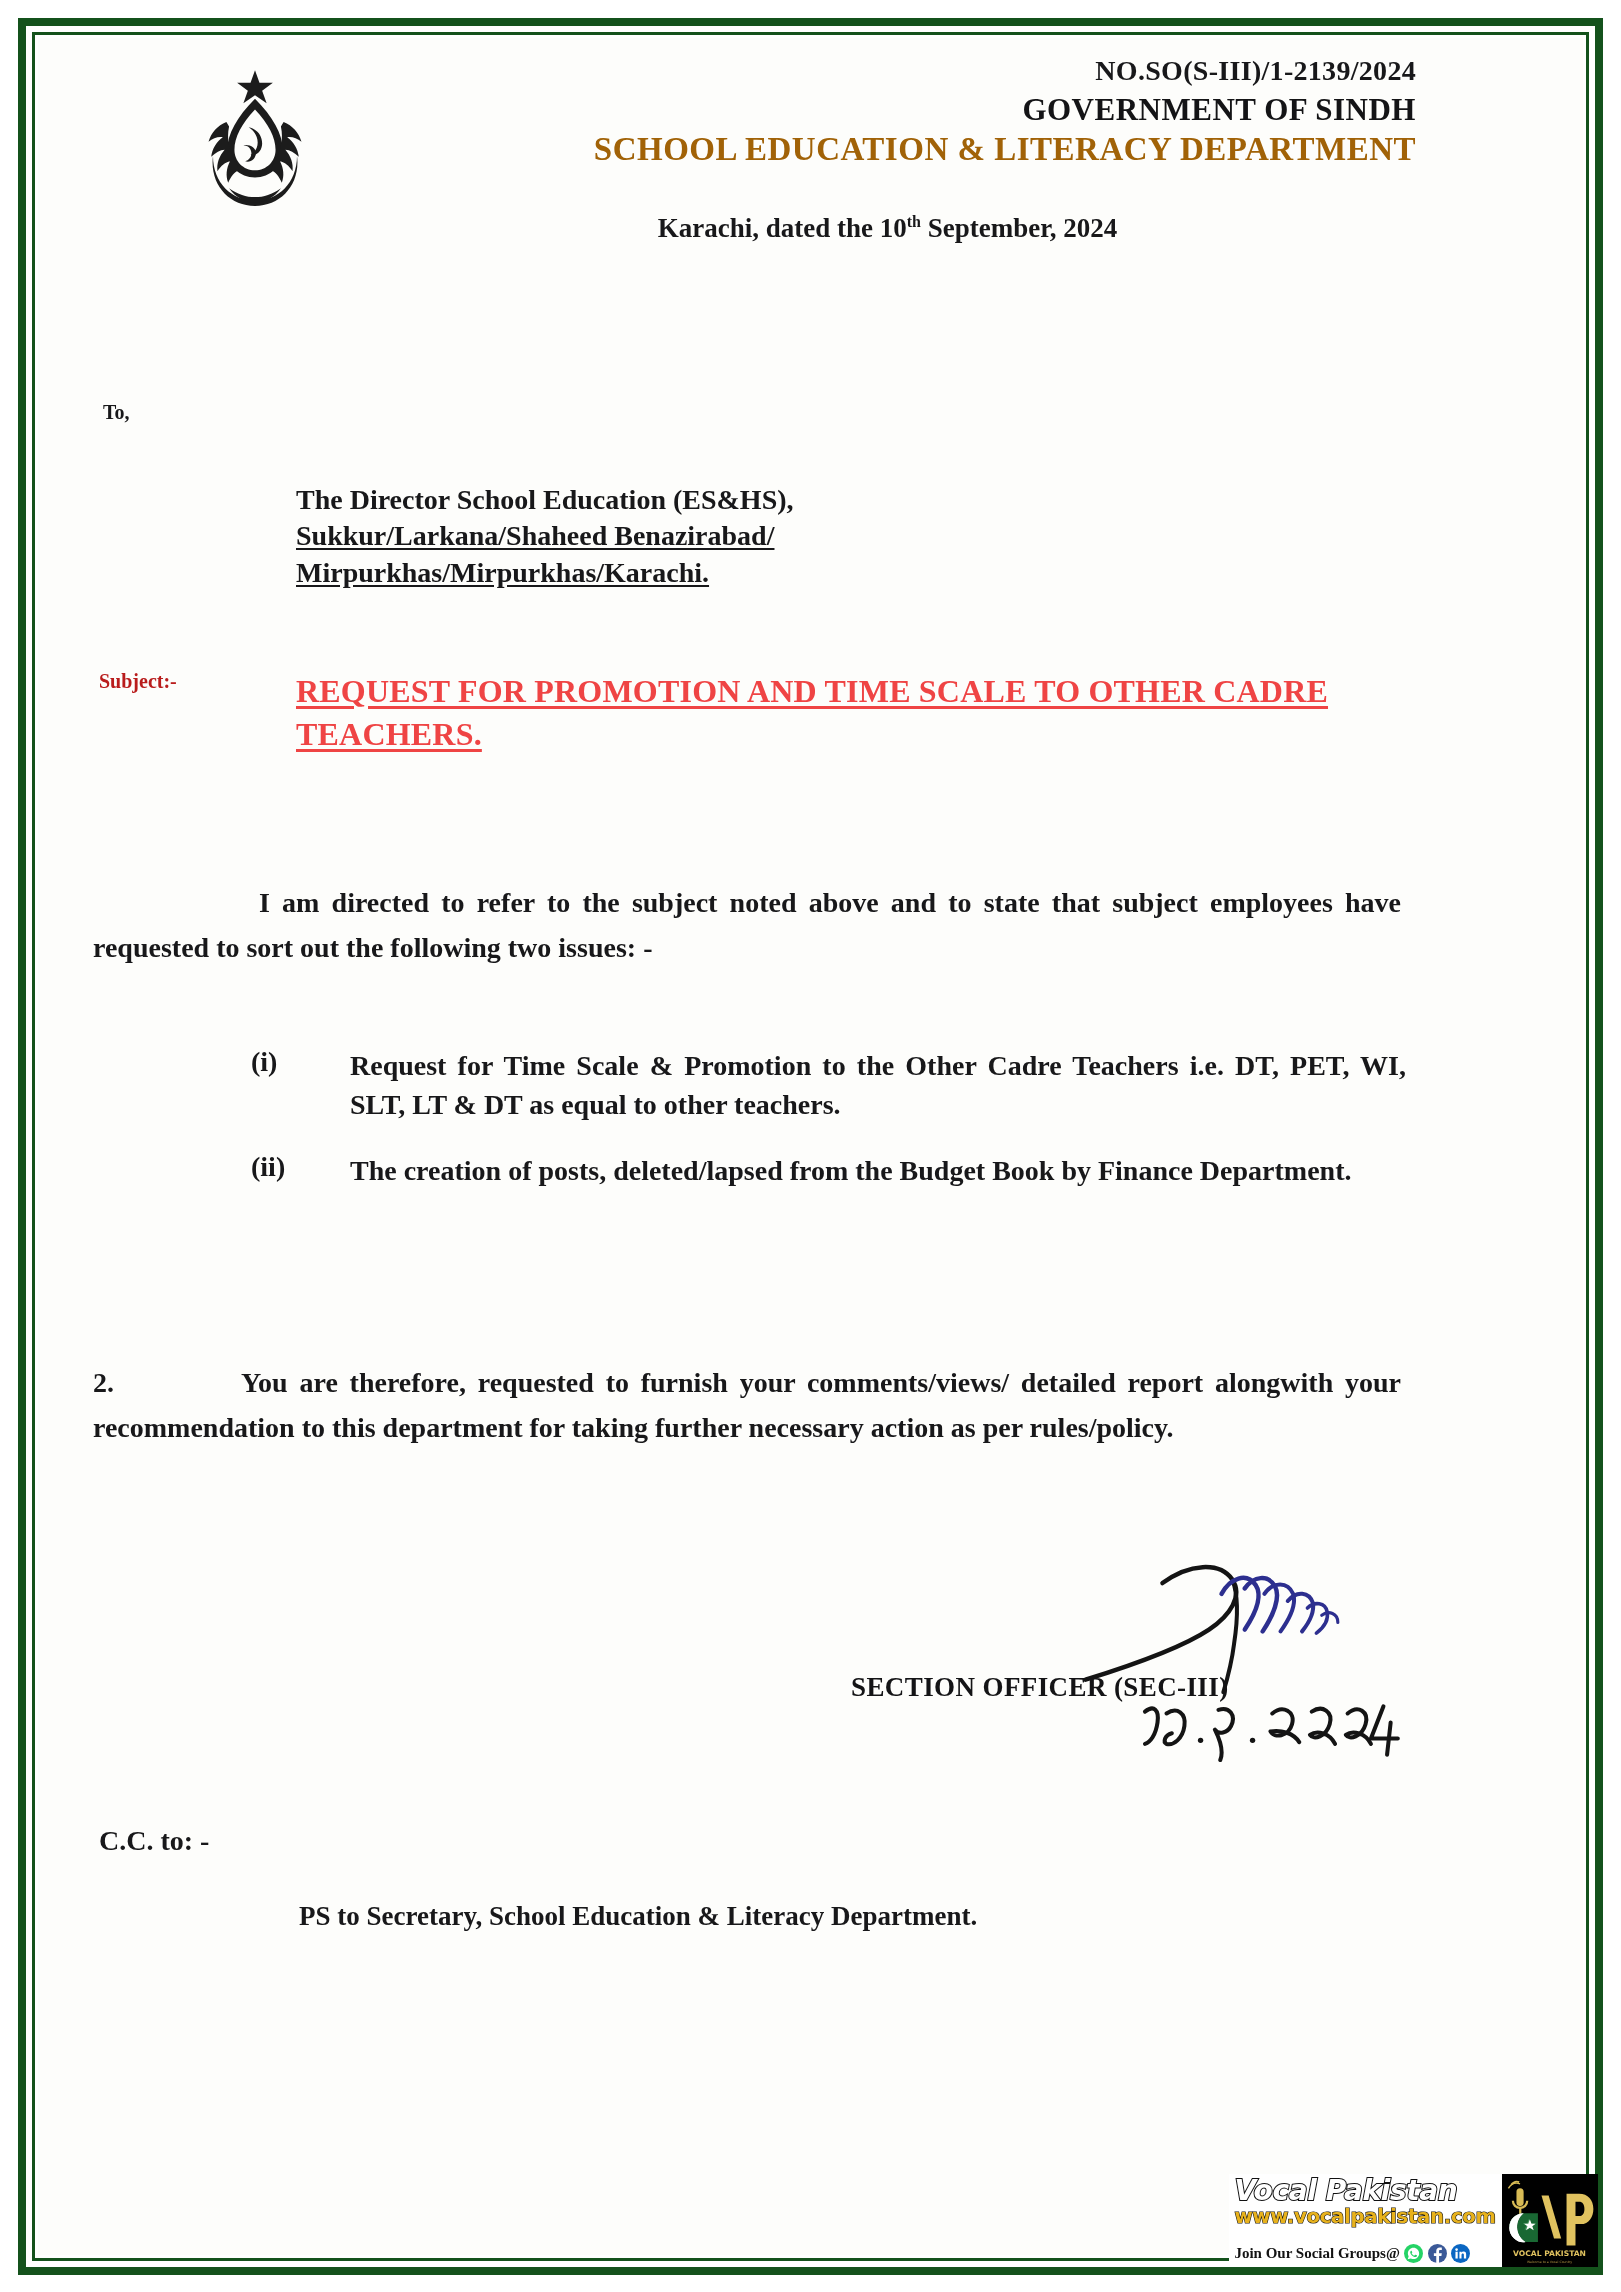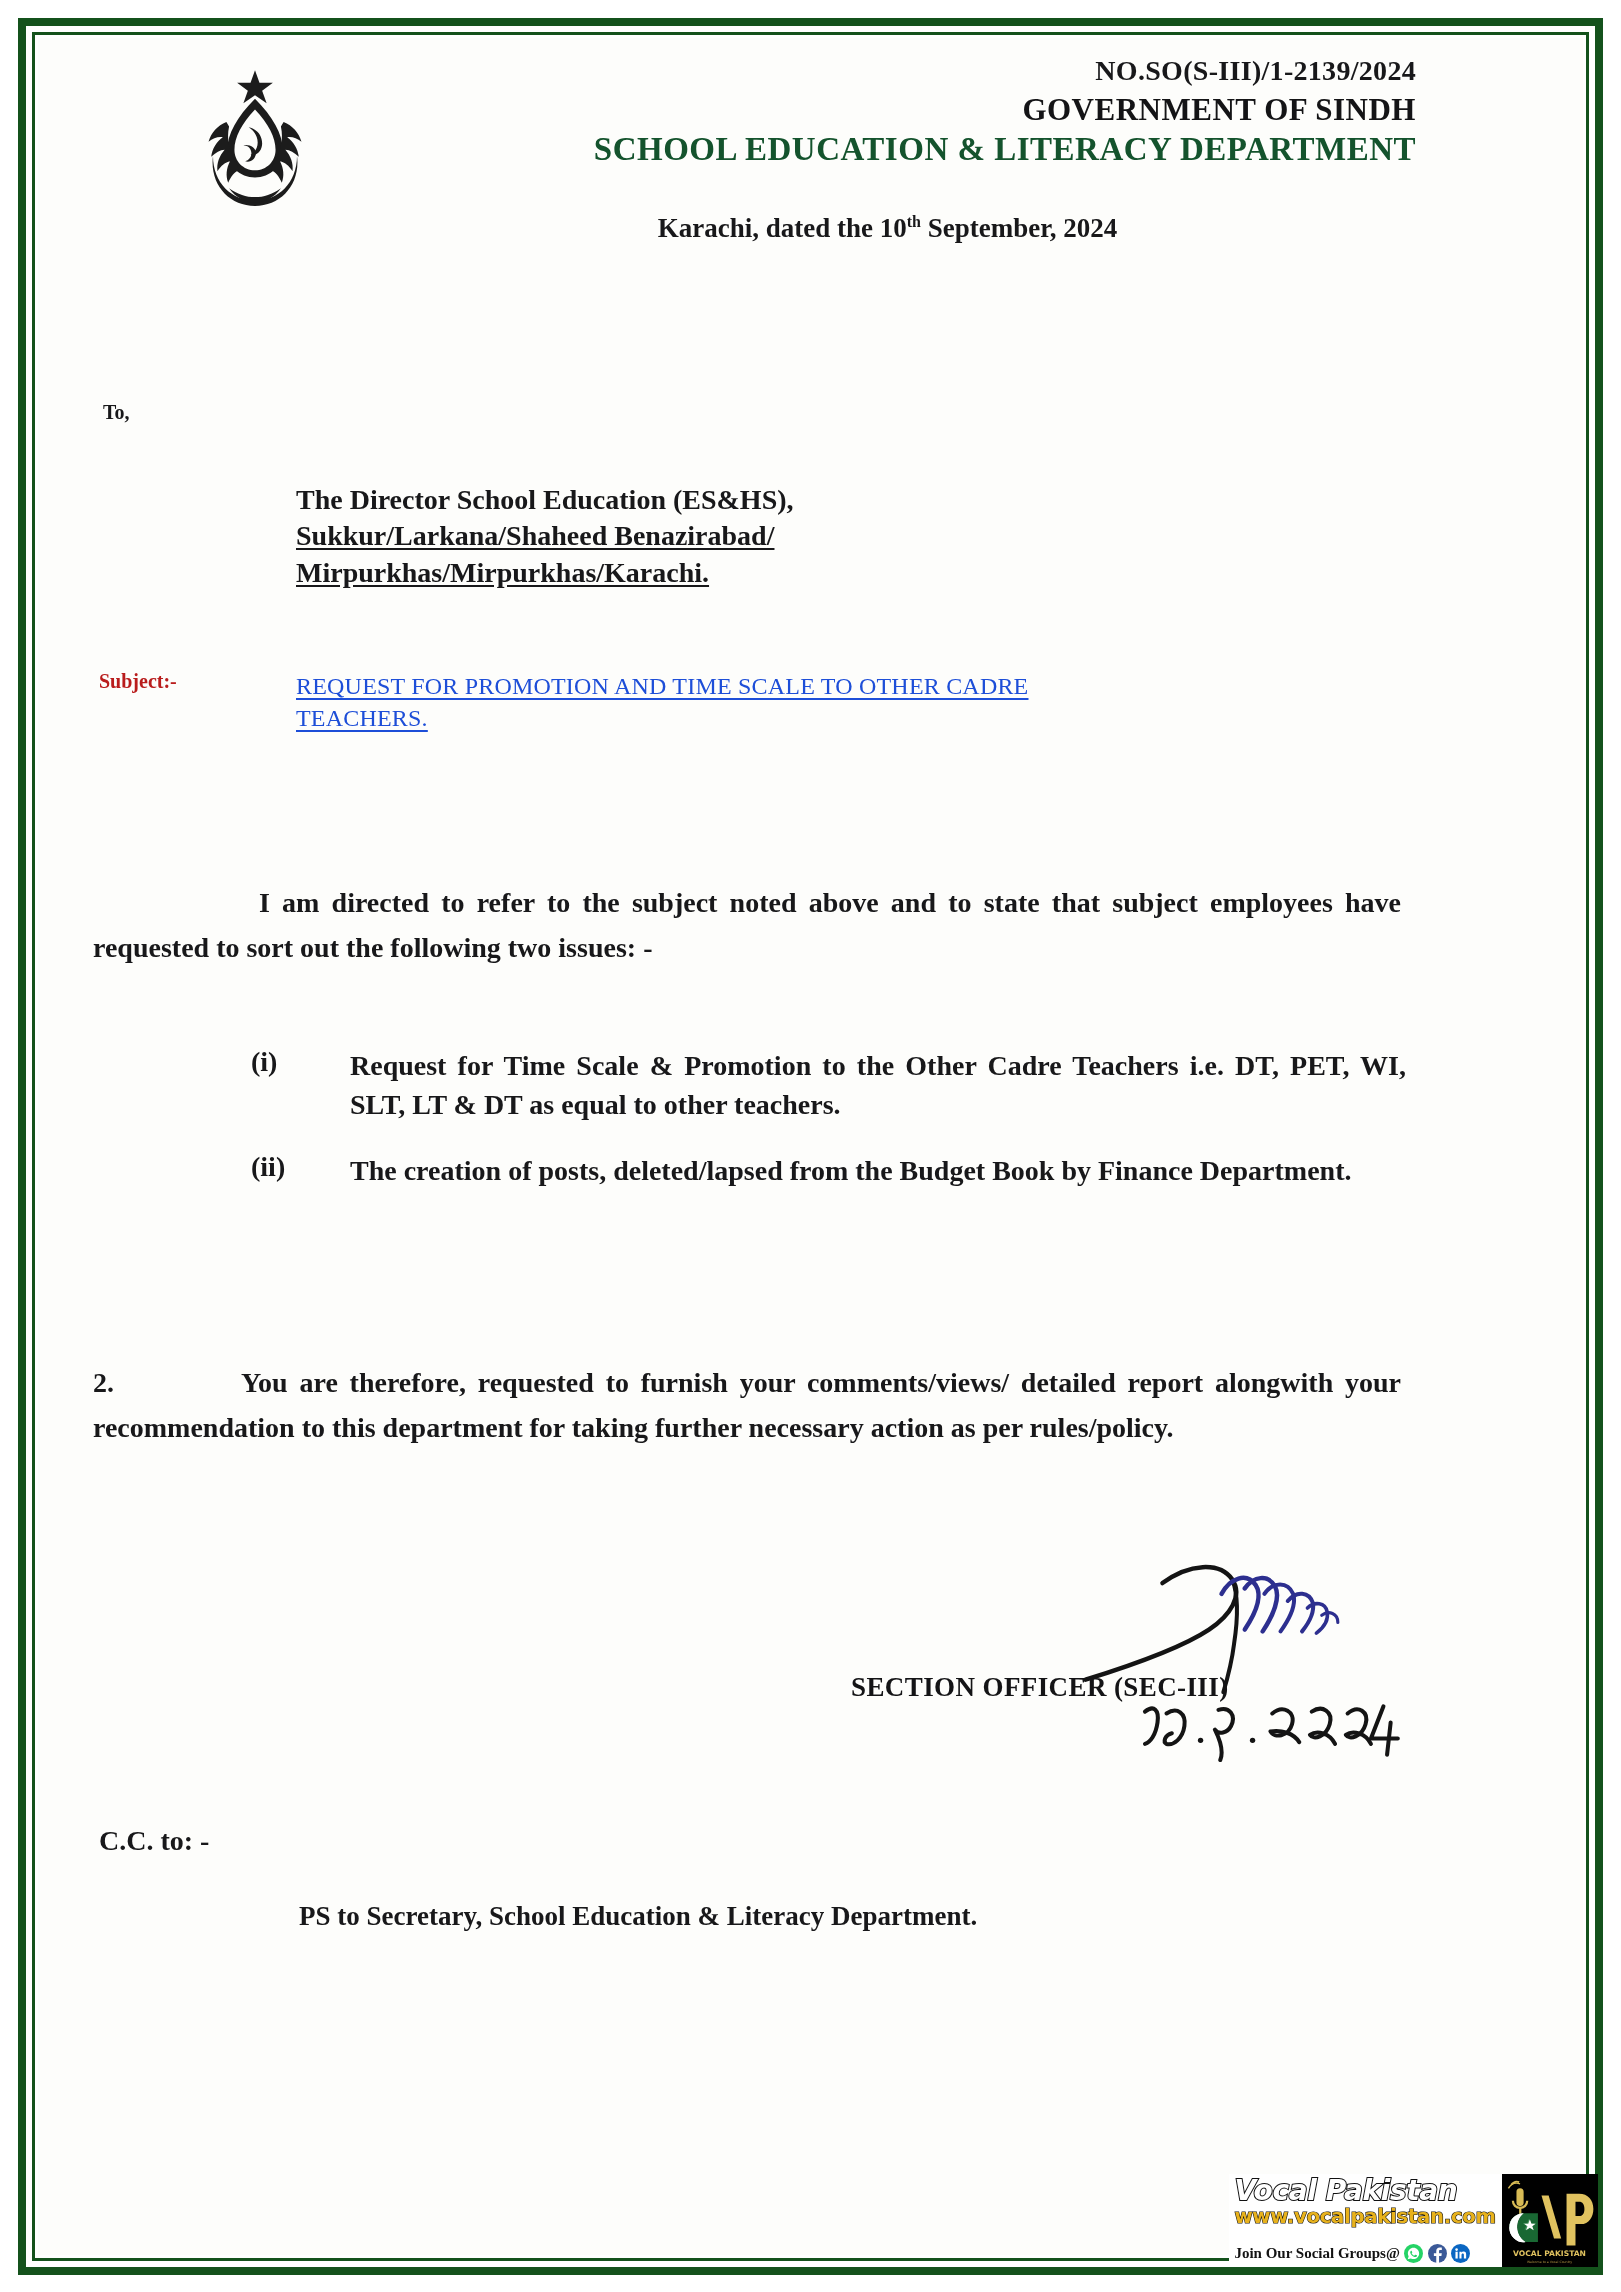--- a/index.html
+++ b/index.html
@@ -96,21 +96,21 @@
     font-size: 31px;
     font-weight: bold;
     letter-spacing: 0.5px;
     margin-bottom: 3.6px;
     color: #141416;
   }
   .dept-line {
     font-size: 33px;
     font-weight: bold;
     letter-spacing: 0.5px;
-    color: #14532d;
+    color: #a16207;
   }
   .date-line {
     position: absolute;
     left: 296px;
     top: 170px;
     width: 1057px;
     text-align: center;
     font-size: 27px;
     font-weight: bold;
     color: #18181a;
@@ -144,25 +144,25 @@
     top: 627px;
     font-size: 20px;
     font-weight: bold;
     color: #b91c1c;
   }
   .subject-text {
     position: absolute;
     left: 233px;
     top: 627px;
     width: 1119px;
-    font-size: 24px;
-    font-weight: normal;
+    font-size: 32px;
+    font-weight: bold;
     line-height: 1.34;
     letter-spacing: 0.2px;
-    color: #1d4ed8;
+    color: #ef4444;
   }
   .subject-text span {
     text-decoration: underline;
     text-underline-offset: 3.6px;
   }
 
   
   .para-one {
     position: absolute;
     left: 30px;

